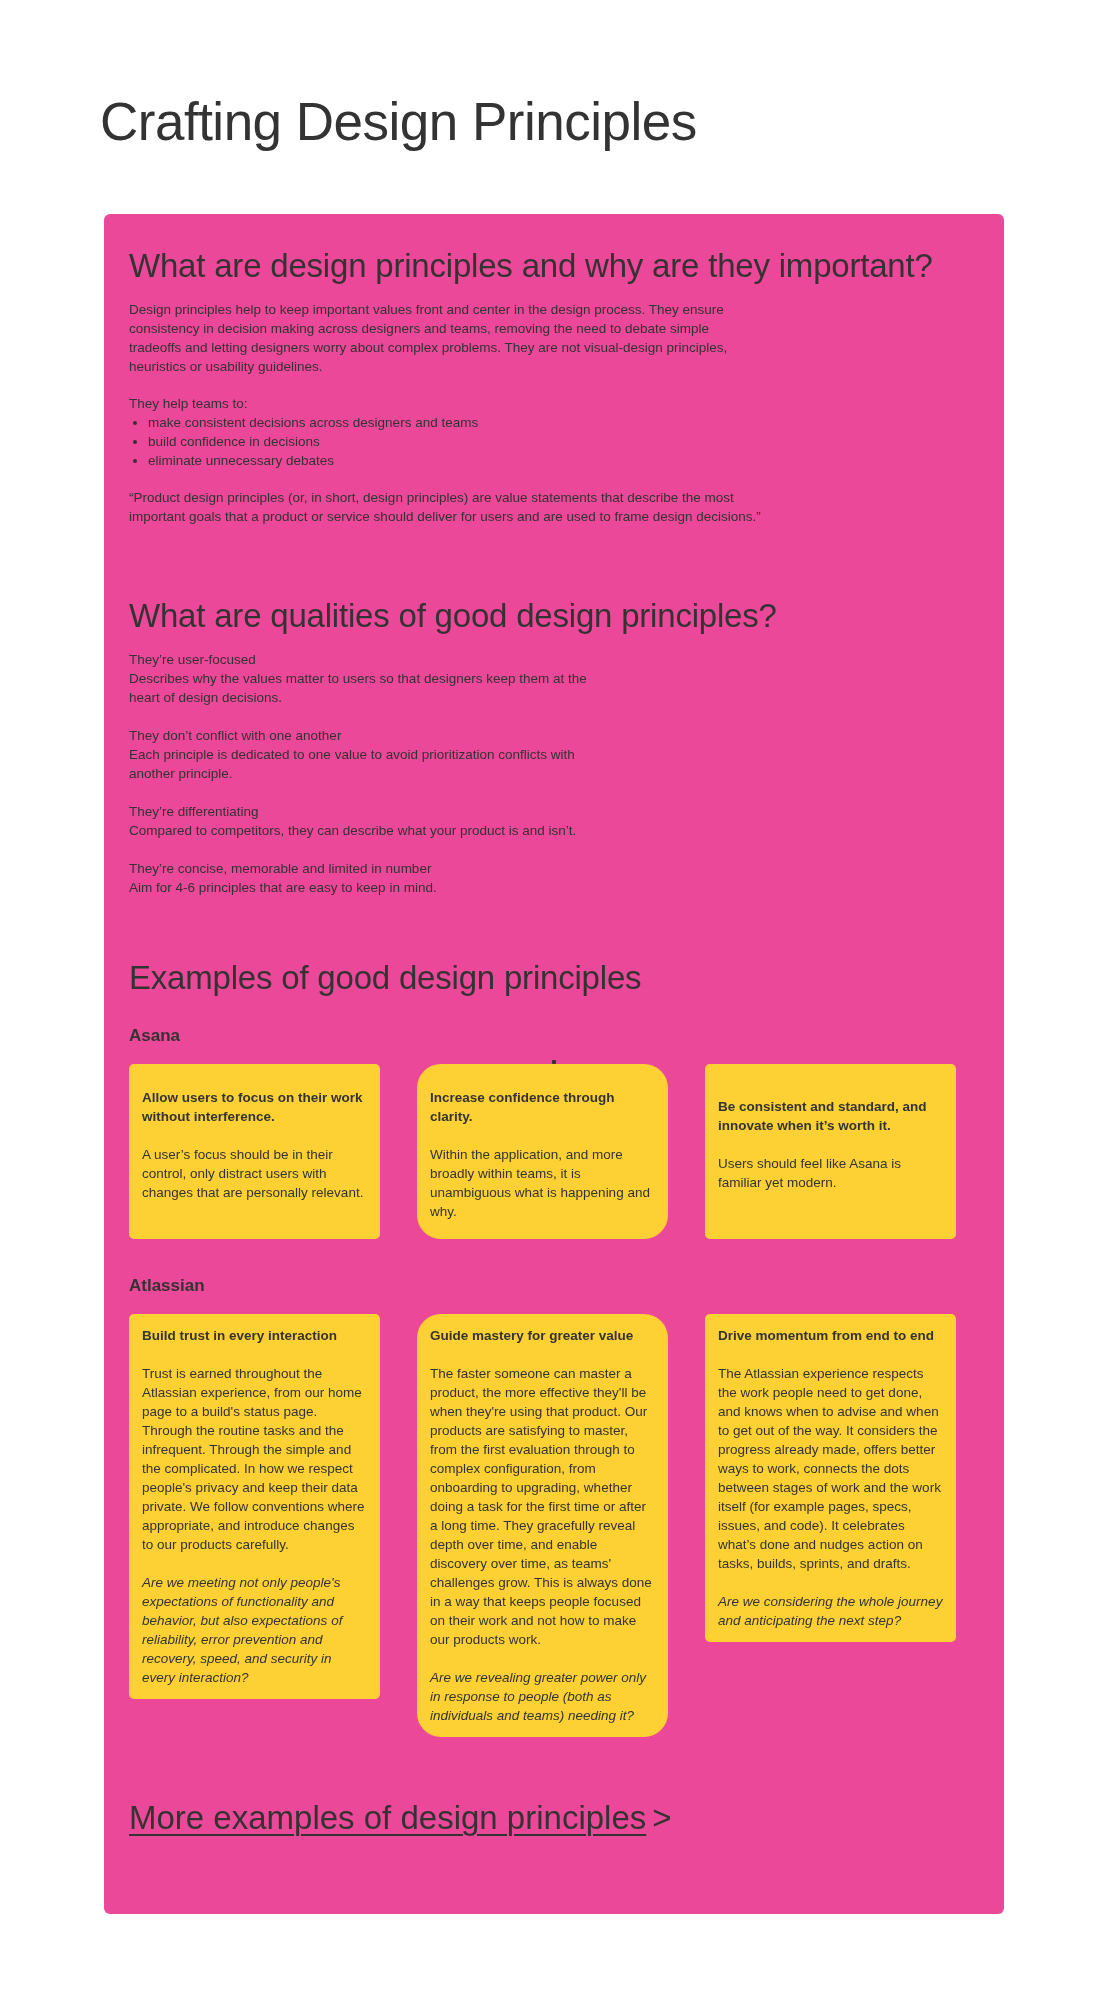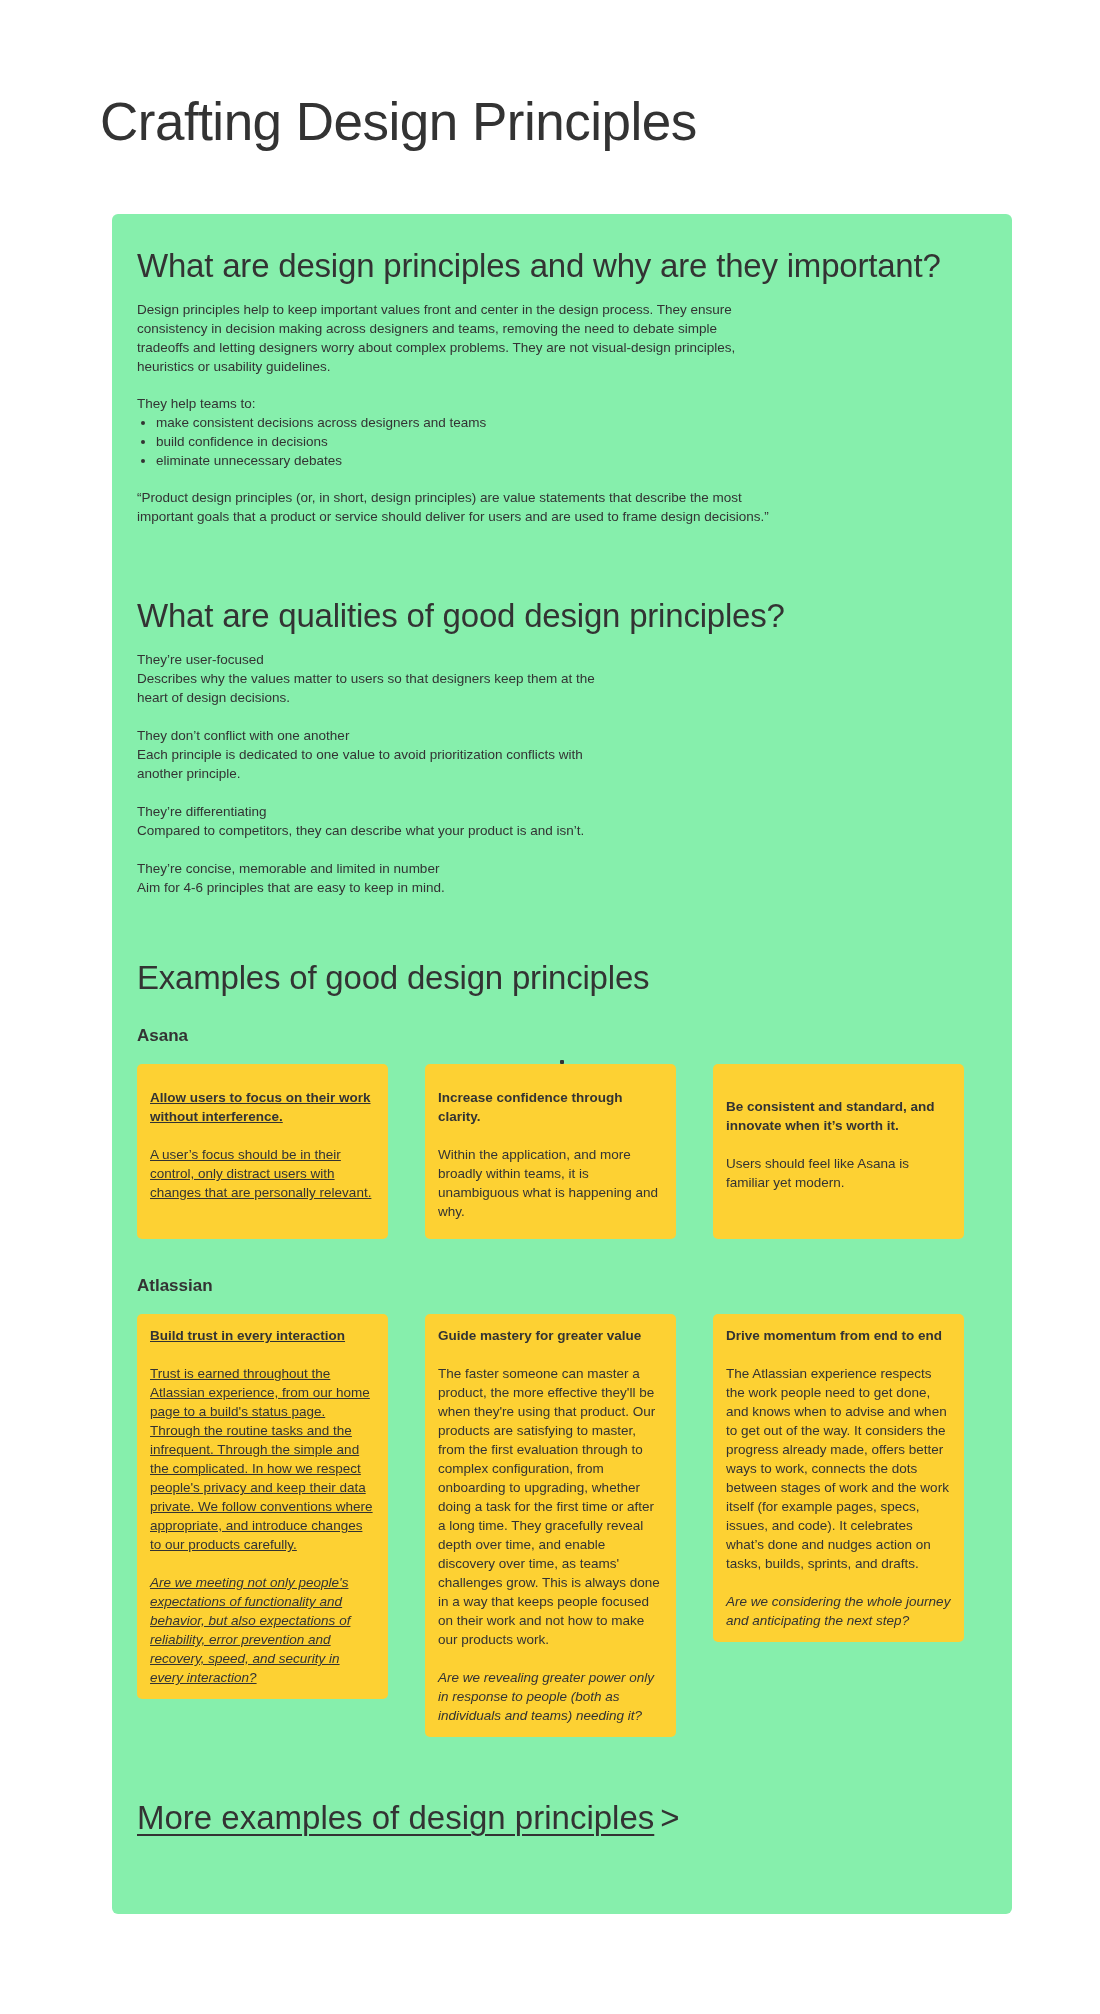--- a/index.html
+++ b/index.html
@@ -18,25 +18,25 @@
       top: 88px;
       margin: 0;
       font-size: 53px;
       font-weight: 400;
       letter-spacing: -0.5px;
       color: #333333;
       line-height: 68px;
     }
     .panel {
       position: absolute;
-      left: 112px;
+      left: 104px;
       top: 214px;
       width: 900px;
       height: 1700px;
-      background: #86efac;
+      background: #ec4899;
       border-radius: 6px;
     }
     .content {
       position: absolute;
       left: 25px;
       top: 0;
       width: 850px;
     }
     h2 {
       margin: 0;
@@ -81,22 +81,22 @@
       top: 0;
       width: 226px;
       background: #fdd133;
       border-radius: 5px;
       padding: 12px 12px 12px 13px;
       box-sizing: content-box;
       font-size: 13.5px;
       line-height: 19px;
       color: #333333;
     }
-    .card.c0 { left: 0; text-decoration: underline; }
-    .card.c1 { left: 288px; }
+    .card.c0 { left: 0; }
+    .card.c1 { left: 288px; border-radius: 24px; }
     .card.c2 { left: 576px; }
     .card .c-title { font-weight: 700; display: block; }
     .card .c-body { display: block; margin-top: 19px; }
     .card .c-question { display: block; margin-top: 19px; font-style: italic; }
     .asana-row .card { height: 139px; padding-top: 24px; }
     .asana-row .card.c2 { padding-top: 33px; height: 130px; }
     .cursor-mark {
       position: absolute; left: 423px; top: 846px;
       width: 4px; height: 4px; background: #333; border-radius: 1px;
     }

